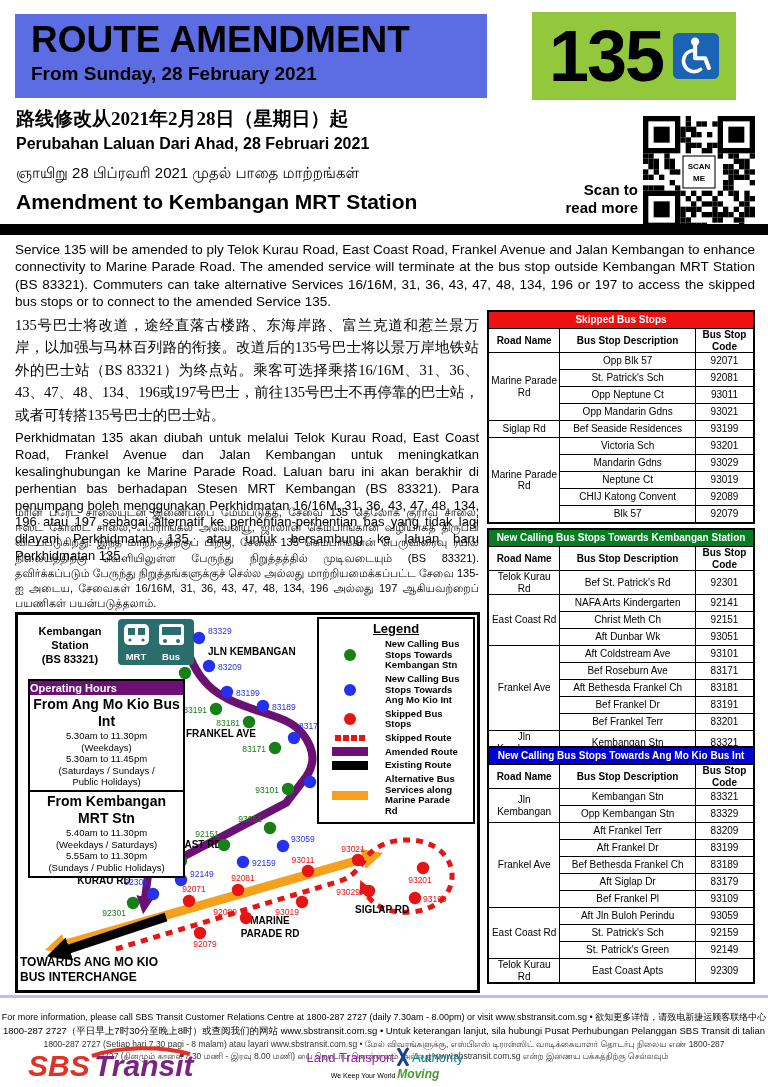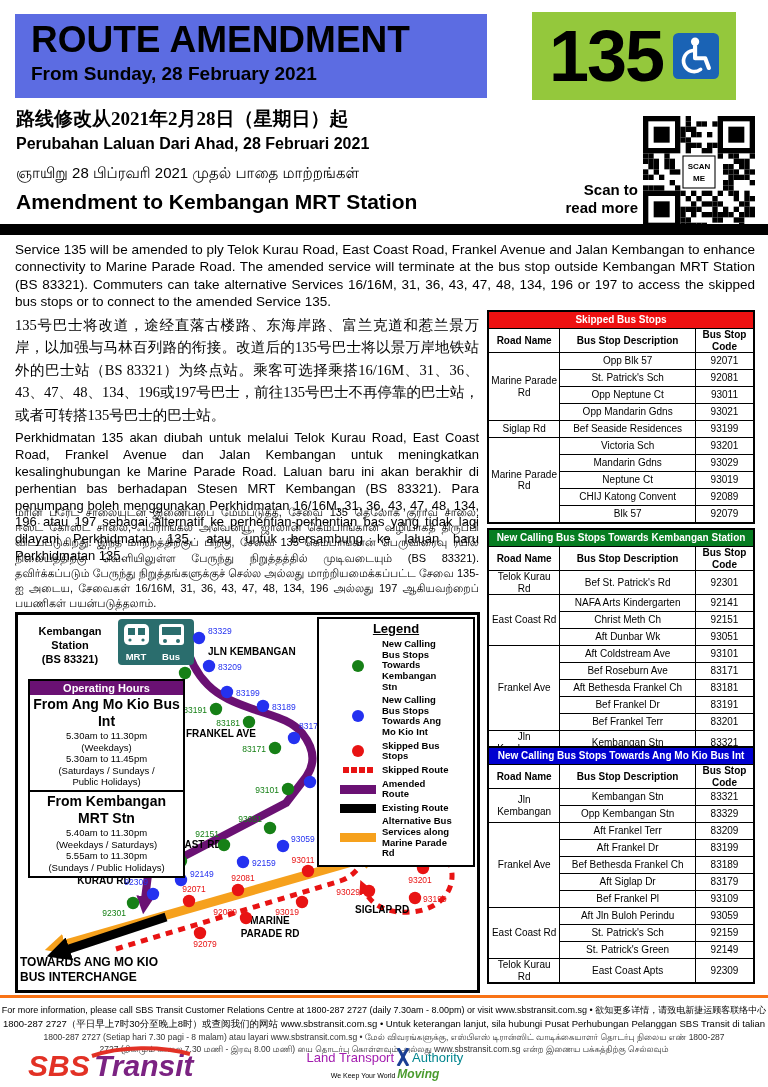--- a/index.html
+++ b/index.html
@@ -49,37 +49,37 @@
   .map{position:absolute;left:15px;top:612px;width:465px;height:381px;border:3px solid #000;
        box-sizing:border-box;background:#fff;}
   #map-svg{position:absolute;left:0;top:0;width:459px;height:375px;}
   .stn-label{font:bold 11px "Liberation Sans",sans-serif;fill:#000;text-anchor:middle;}
   .stn-icon-label{font:bold 9.5px "Liberation Sans",sans-serif;fill:#fff;text-anchor:middle;}
   .road-label{font:bold 10px "Liberation Sans",sans-serif;fill:#000;}
   .code-label{font:8.5px "Liberation Sans",sans-serif;}
   .legend{position:absolute;right:2px;top:2px;width:158px;border:2px solid #000;background:#fff;
           padding:2px 5px 3px;box-sizing:border-box;}
   .legend-title{text-align:center;font-weight:bold;font-size:13px;text-decoration:underline;margin-bottom:2px;}
-  .legend-item{display:flex;align-items:center;gap:6px;margin:3px 16px;}
+  .legend-item{display:flex;align-items:center;gap:17px;margin:3px 8px;}
   .legend-swatch{flex:0 0 36px;display:flex;justify-content:center;align-items:center;}
   .sw-dot{width:12px;height:12px;border-radius:50%;display:inline-block;}
   .sw-dash{width:6px;height:6px;display:inline-block;margin:0 1px;}
   .sw-bar{width:36px;height:9px;display:inline-block;}
   .legend-label{font-size:9.5px;font-weight:bold;line-height:1.12;}
   .hours{position:absolute;left:10px;top:64px;width:157px;border:2px solid #000;background:#fff;box-sizing:border-box;}
-  .hours-title{background:#6a1173;color:#fff;font-weight:bold;font-size:11px;text-align:center;padding:1px 0;}
+  .hours-title{background:#6a1173;color:#fff;font-weight:bold;font-size:11px;text-align:left;padding:1px 0;}
   .hours .sec{padding:1px 2px 2px;text-align:center;font-size:9.5px;line-height:1.22;}
   .hours .sec + .sec{border-top:2px solid #000;}
   .sec-h{font-weight:bold;font-size:14px;}
   .towards{position:absolute;left:2px;top:340px;width:182px;text-align:left;font-weight:bold;
            font-size:12px;line-height:1.25;}
 
   
-  .footer{position:absolute;left:0;top:995px;width:768px;border-top:3px solid #f97316;
-          padding-top:6px;text-align:center;}
+  .footer{position:absolute;left:0;top:995px;width:768px;border-top:3px solid #c4b5fd;
+          padding-top:13px;text-align:center;}
   .footer div{line-height:1.45;}
   .f1{font-size:9px;} .f2{font-size:9.5px;} .f3,.f4{font-size:8.5px;color:#333;}
 
   
   .logos{position:absolute;left:0;top:1042px;width:768px;height:45px;}
   .sbs-logo{position:absolute;left:28px;top:2px;}
   .sbs-red{font:italic bold 30px "Liberation Sans",sans-serif;fill:#e23125;}
   .sbs-purple{font:italic bold 30px "Liberation Sans",sans-serif;fill:#7b2382;}
   .lta-logo{position:absolute;left:300px;top:6px;width:170px;text-align:center;}
   .lta-line1{font-size:13px;display:flex;align-items:center;justify-content:center;gap:2px;}

